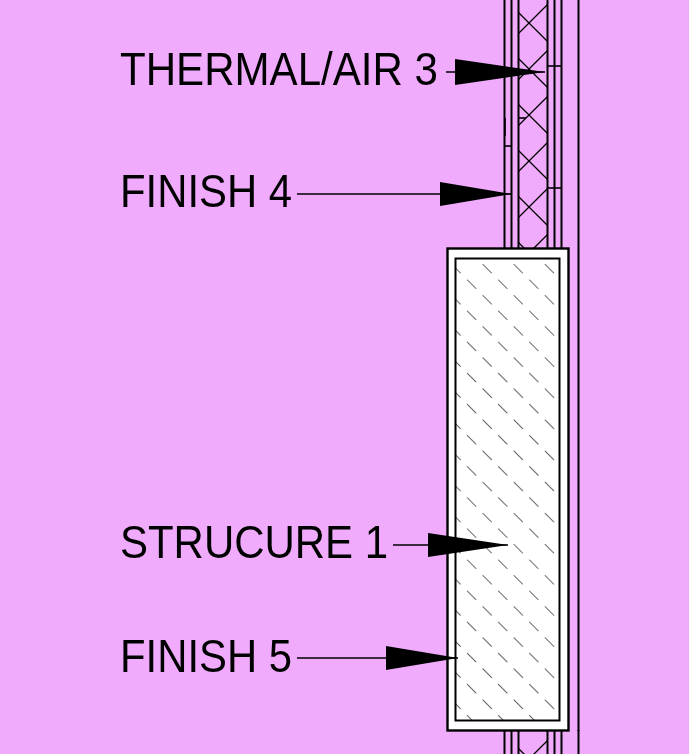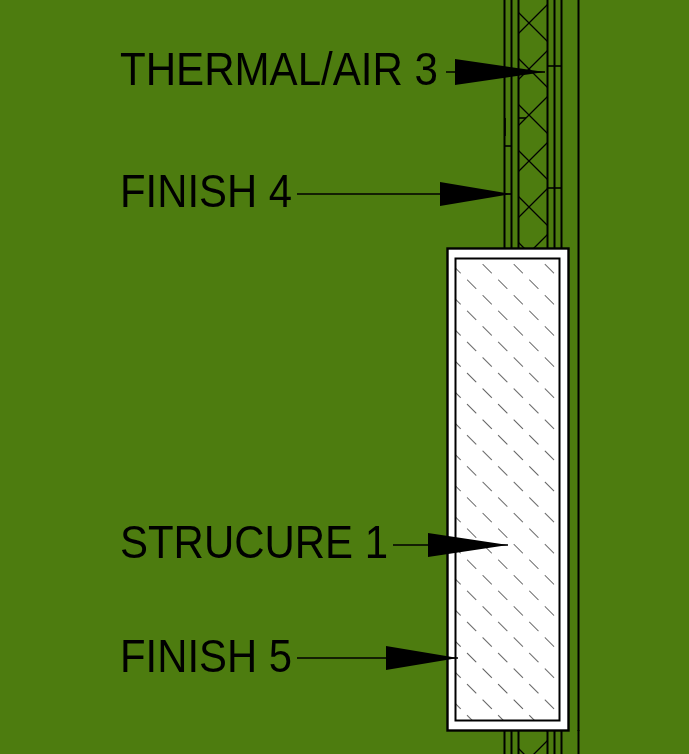--- a/index.html
+++ b/index.html
@@ -7,21 +7,21 @@
     padding: 0;
     background: #ffffff;
   }
   body {
     font-family: "Liberation Sans", sans-serif;
   }
   #drawing {
     position: relative;
     width: 689px;
     height: 754px;
-    background: #4d7c0f;
+    background: #f0abfc;
     overflow: hidden;
   }
   #drawing svg {
     display: block;
   }
   .label-text {
     font-family: "Liberation Sans", sans-serif;
     font-size: 46px;
     font-weight: 400;
     fill: #000000;

